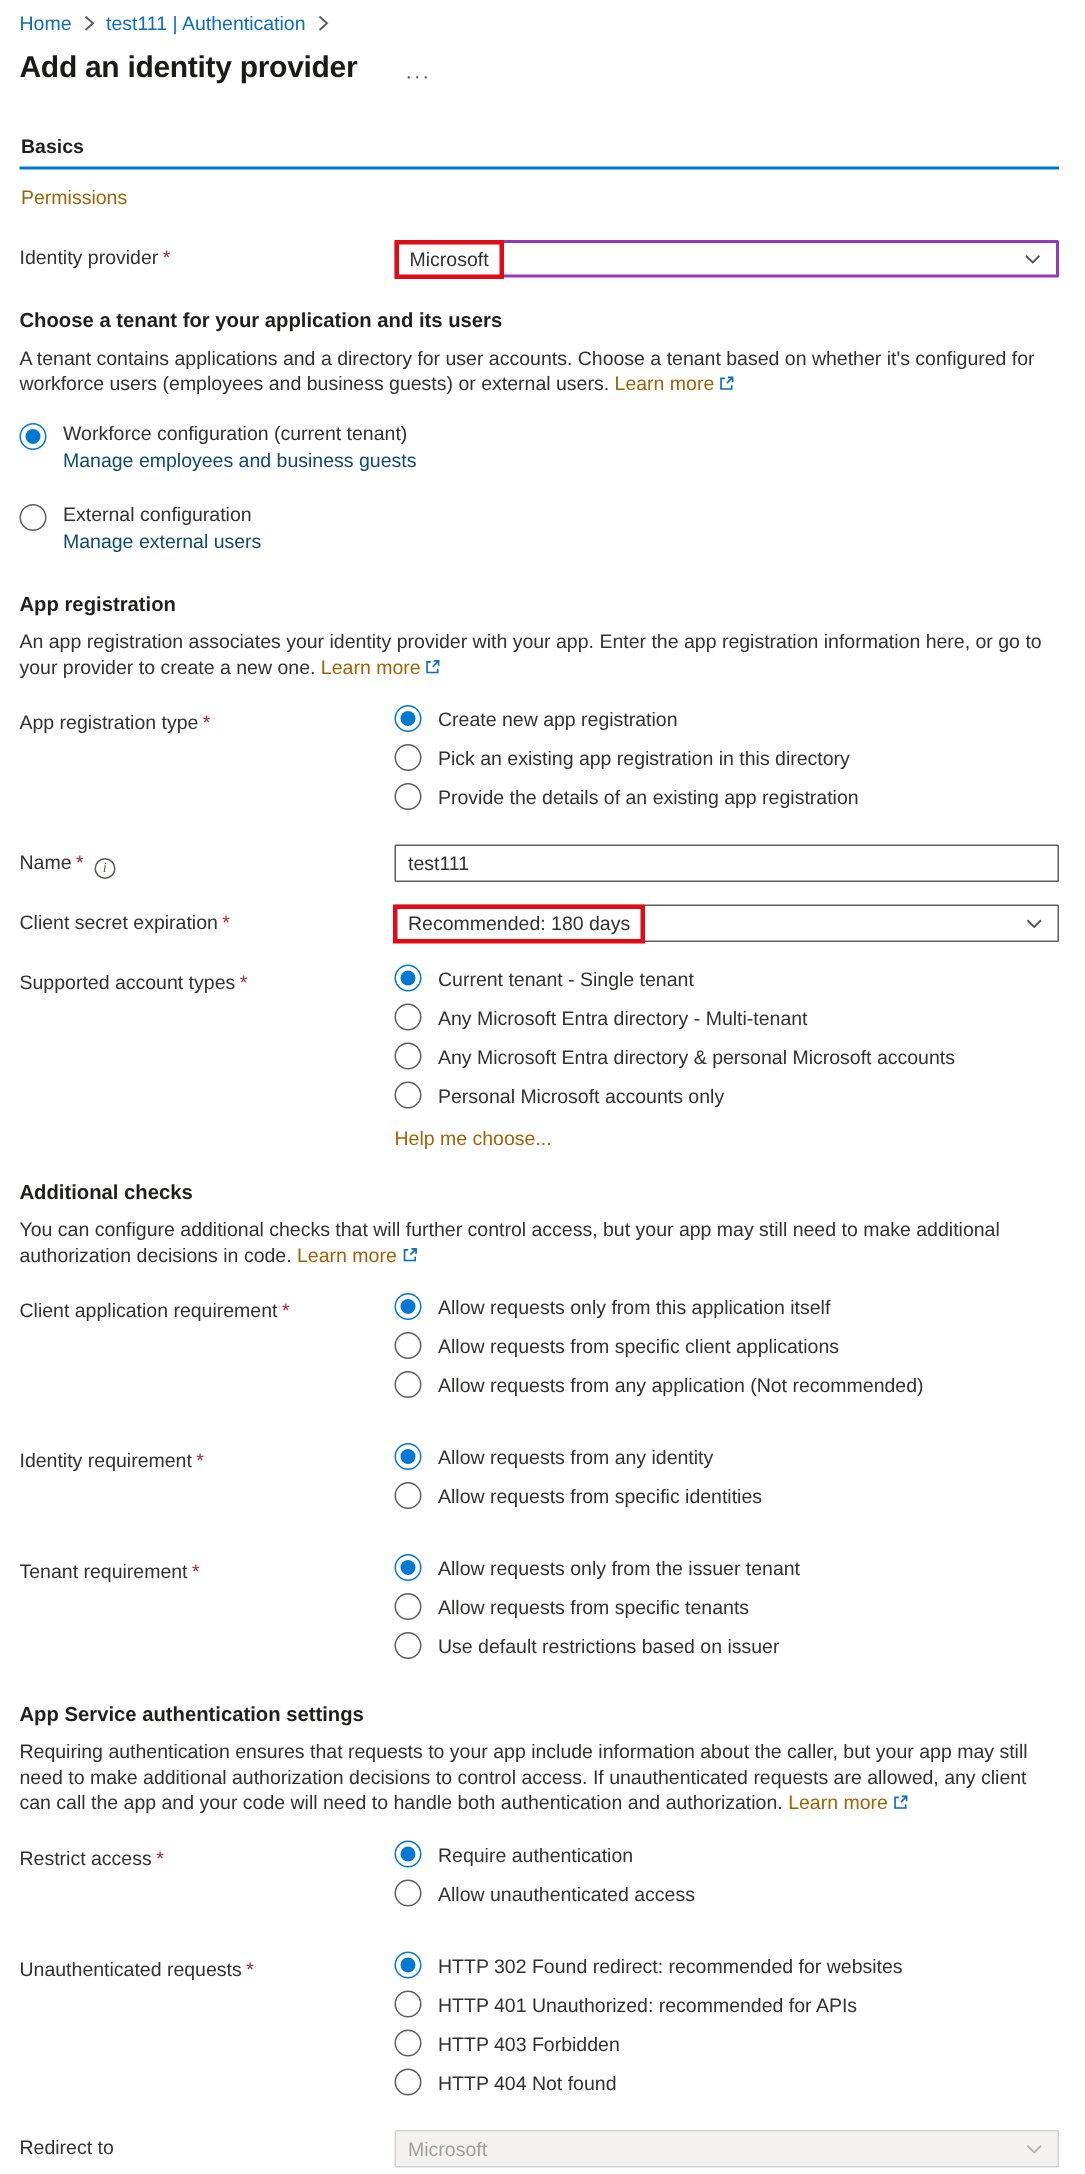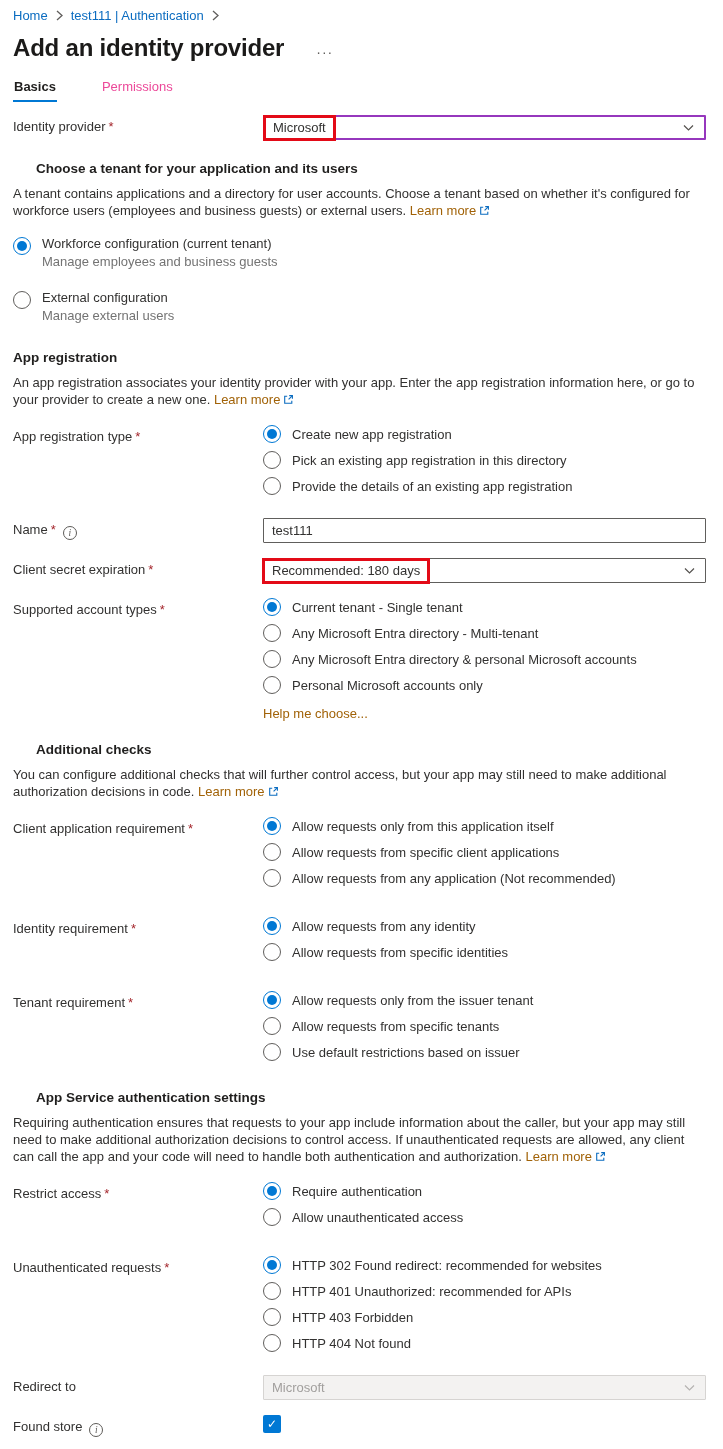--- a/index.html
+++ b/index.html
@@ -11,26 +11,26 @@
   }
   .container { padding: 8px 17px 0 13px; }
 
   
   .breadcrumb { display: flex; align-items: center; gap: 7px; font-size: 13px; }
   .crumb { color: #0b6cc0; cursor: pointer; }
   .crumb-sep { display: inline-flex; align-items: center; color: #605e5c; }
 
   
   .title-row { display: flex; align-items: center; gap: 32px; margin-top: 11px; }
-  .page-title { font-size: 24px; font-weight: 700; color: #1b1a19; letter-spacing: -0.2px; }
+  .page-title { font-size: 20px; font-weight: 700; color: #1b1a19; letter-spacing: -0.2px; }
   .more-options { color: #605e5c; font-size: 14px; letter-spacing: 1px; cursor: pointer; line-height: 10px; padding-top: 8px; }
 
   
-  .tabs { display: flex; gap: 44px; margin-top: 15px; }
-  .tab { padding: 2px 1px 6px 1px; color: #ec4899; cursor: pointer; border-bottom: 2px solid transparent; }
+  .tabs { display: flex; gap: 9px; margin-top: 31px; flex-direction: column; }
+  .tab { padding: 2px 1px 6px 1px; color: #a16207; cursor: pointer; border-bottom: 2px solid transparent; }
   .tab.active { font-weight: 700; color: #201f1e; border-bottom: 2px solid #0078d4; }
 
   
   .form-row { display: flex; align-items: flex-start; }
   .label-col { width: 250px; flex: none; padding-top: 4px; color: #323130; }
   .field-col { flex: 1; min-width: 0; }
   .req { color: #a4262c; margin-left: 3px; }
 
   
   .section-heading { font-weight: 700; font-size: 13.5px; color: #201f1e; }
@@ -54,36 +54,36 @@
 
   
   .radio-group { display: flex; flex-direction: column; justify-content: space-between; }
   .opt { display: flex; align-items: center; gap: 11px; margin-bottom: 8px; cursor: pointer; }
   .radio { flex: none; width: 18px; height: 18px; border-radius: 50%; border: 1px solid #605e5c; background: #fff; position: relative; }
   .radio.selected { border: 1px solid #0078d4; }
   .radio.selected::after { content: ""; position: absolute; left: 3px; top: 3px; width: 10px; height: 10px; border-radius: 50%; background: #0078d4; }
   .opt-label { color: #323130; }
   .opt-stacked { display: flex; align-items: flex-start; gap: 11px; cursor: pointer; }
   .opt-stacked .radio { margin-top: 1px; }
-  .opt-sub { color: #737373; margin-top: 3px; }
+  .opt-sub { color: #0c4a6e; margin-top: 3px; }
 
   
   .info-icon { display: inline-flex; align-items: center; justify-content: center;
     width: 14px; height: 14px; border-radius: 50%; border: 1px solid #5d5b58;
     color: #5d5b58; font-size: 9.5px; font-style: italic; font-family: "Liberation Serif", serif;
     margin-left: 7px; vertical-align: -2px; cursor: pointer; }
 
   
   .checkbox { width: 18px; height: 18px; background: #0078d4; border-radius: 2px;
     display: flex; align-items: center; justify-content: center;
     color: #fff; font-size: 12px; cursor: pointer; }
 
   
   .mt-idp { margin-top: 13px; justify-content: space-between; }
-  .mt-sec { margin-top: 21px; margin-left: 23px; }
+  .mt-sec { margin-top: 21px; }
   .mt-opts { margin-top: 16px; }
   .gap-tenant .opt-stacked { margin-bottom: 21px; }
   .mt-name { margin-top: 15px; }
   .mt-group { margin-top: 15px; }
   .mt-group-lg { margin-top: 22px; }
   .help-link { margin-top: 4px; display: inline-block; }
 </style>
 </head>
 <body>
 

